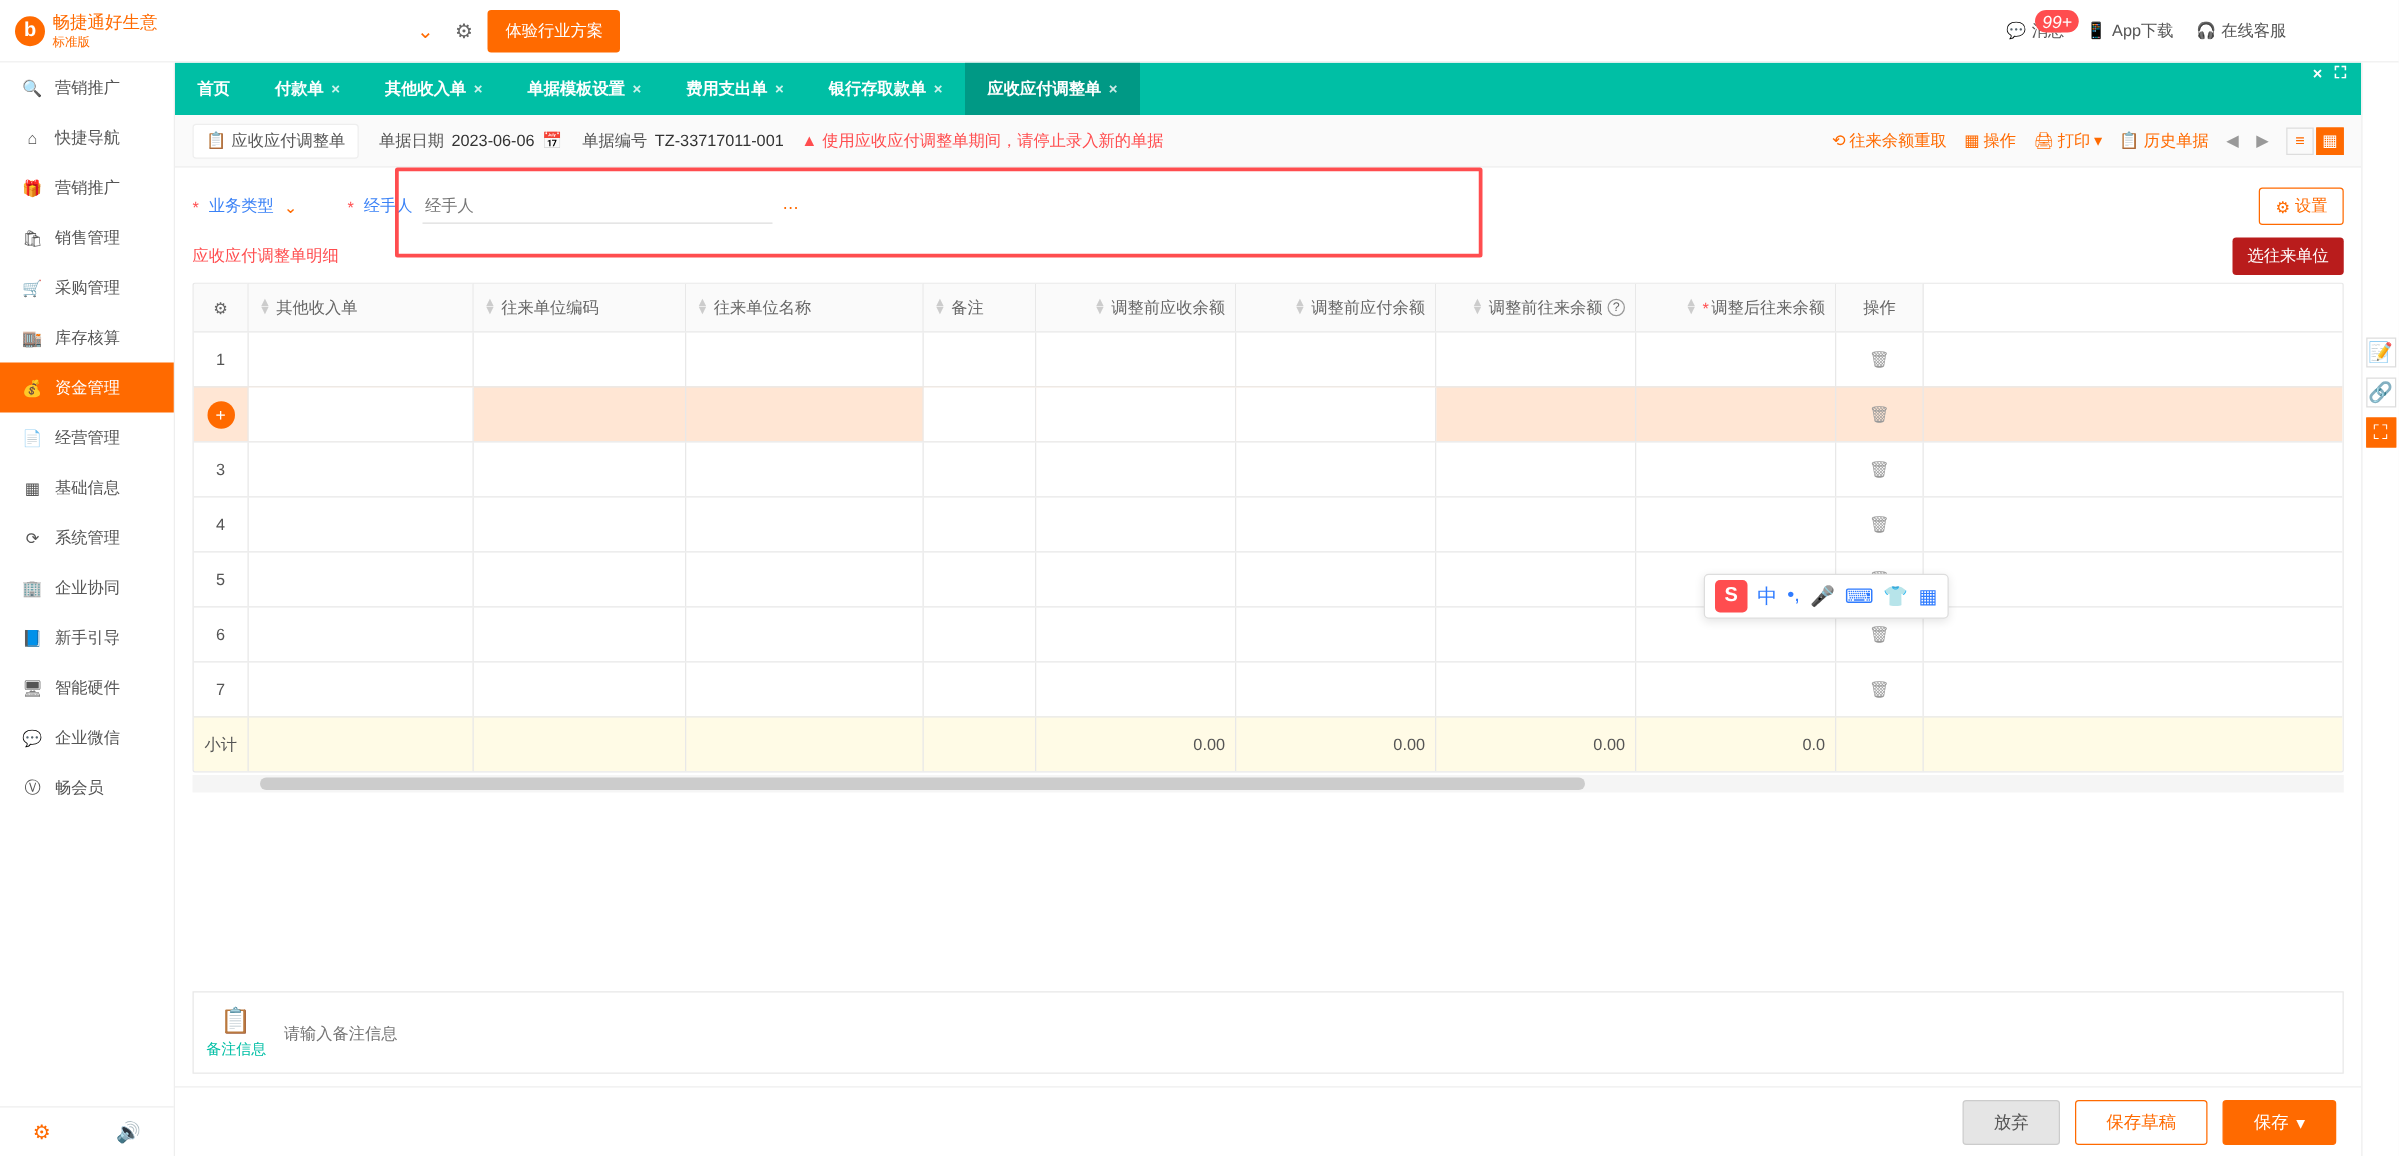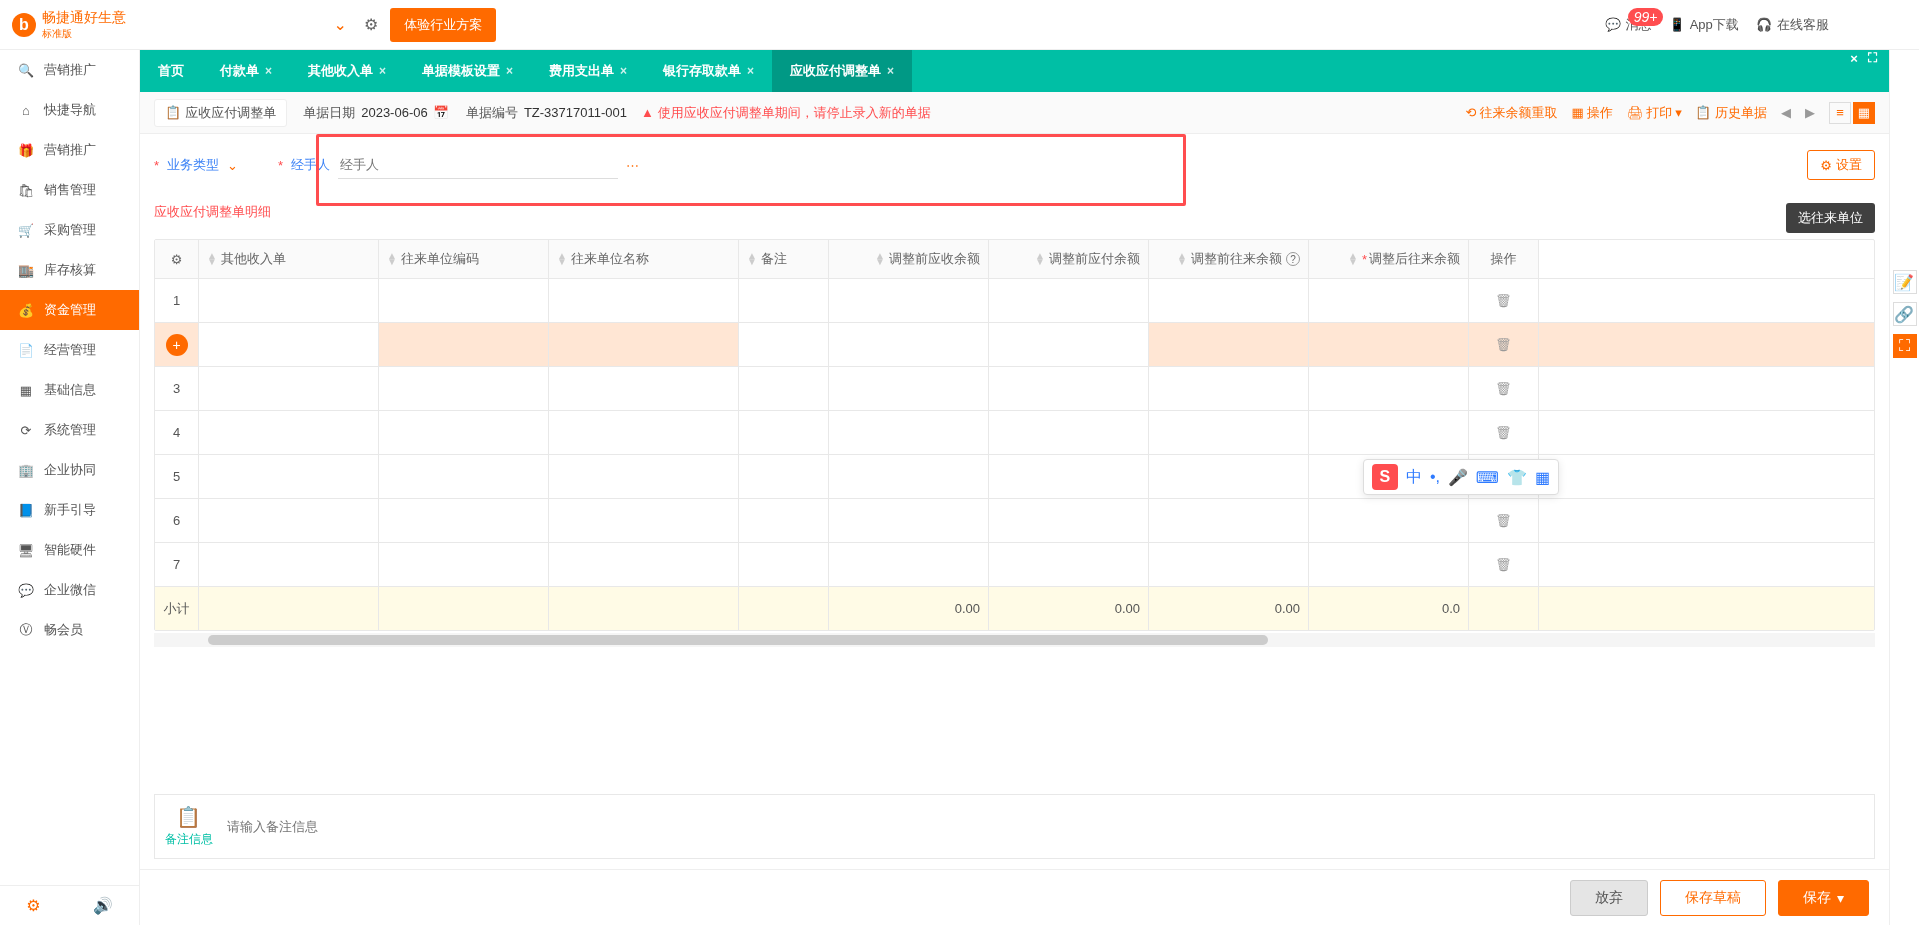--- a/index.html
+++ b/index.html
@@ -43,21 +43,21 @@
 .form-row{padding:16px 14px 4px;display:flex;align-items:center;gap:40px;position:relative;}
 .form-outline{position:absolute;left:176px;top:0;width:870px;height:72px;border:3px solid #ff4d4f;border-radius:2px;pointer-events:none;}
 .field{display:flex;align-items:center;gap:8px;font-size:13px;}
 .field .req{color:#ff4d4f;}
 .field .label{color:#3b82f6;}
 .field .input{width:300px;border:none;border-bottom:1px solid #ff6a00;padding:6px 2px;font-size:13px;color:#333;outline:none;}
 .field .input.plain{border-bottom:1px solid #ddd;color:#999;}
 .field .more{color:#ff6a00;cursor:pointer;}
 .settings-btn{margin-left:auto;border:1px solid #ff6a00;color:#ff6a00;background:#fff;padding:5px 12px;border-radius:3px;cursor:pointer;font-size:13px;display:flex;align-items:center;gap:4px;}
 .detail-title{padding:6px 14px;color:#ff4d4f;font-size:13px;display:flex;align-items:center;justify-content:space-between;}
-.select-unit-btn{background:#404040;color:#fff;border:none;padding:6px 12px;border-radius:3px;cursor:pointer;font-size:13px;margin-top:13px;}
+.select-unit-btn{background:#b91c1c;color:#fff;border:none;padding:6px 12px;border-radius:3px;cursor:pointer;font-size:13px;}
 .table-wrap{flex:1;padding:0 14px;overflow:hidden;display:flex;flex-direction:column;}
 .table{border:1px solid #e8e8e8;border-radius:2px;font-size:13px;color:#555;display:flex;flex-direction:column;overflow:hidden;}
 .thead,.trow{display:flex;align-items:stretch;}
 .th,.td{border-right:1px solid #e8e8e8;padding:10px 8px;display:flex;align-items:center;}
 .th{background:#fafafa;color:#666;font-weight:500;}
 .th .sort{color:#ccc;margin-right:4px;font-size:10px;display:flex;flex-direction:column;line-height:6px;}
 .c-idx{width:44px;justify-content:center;}
 .c-unit{width:180px;}
 .c-code{width:170px;}
 .c-name{width:190px;}

